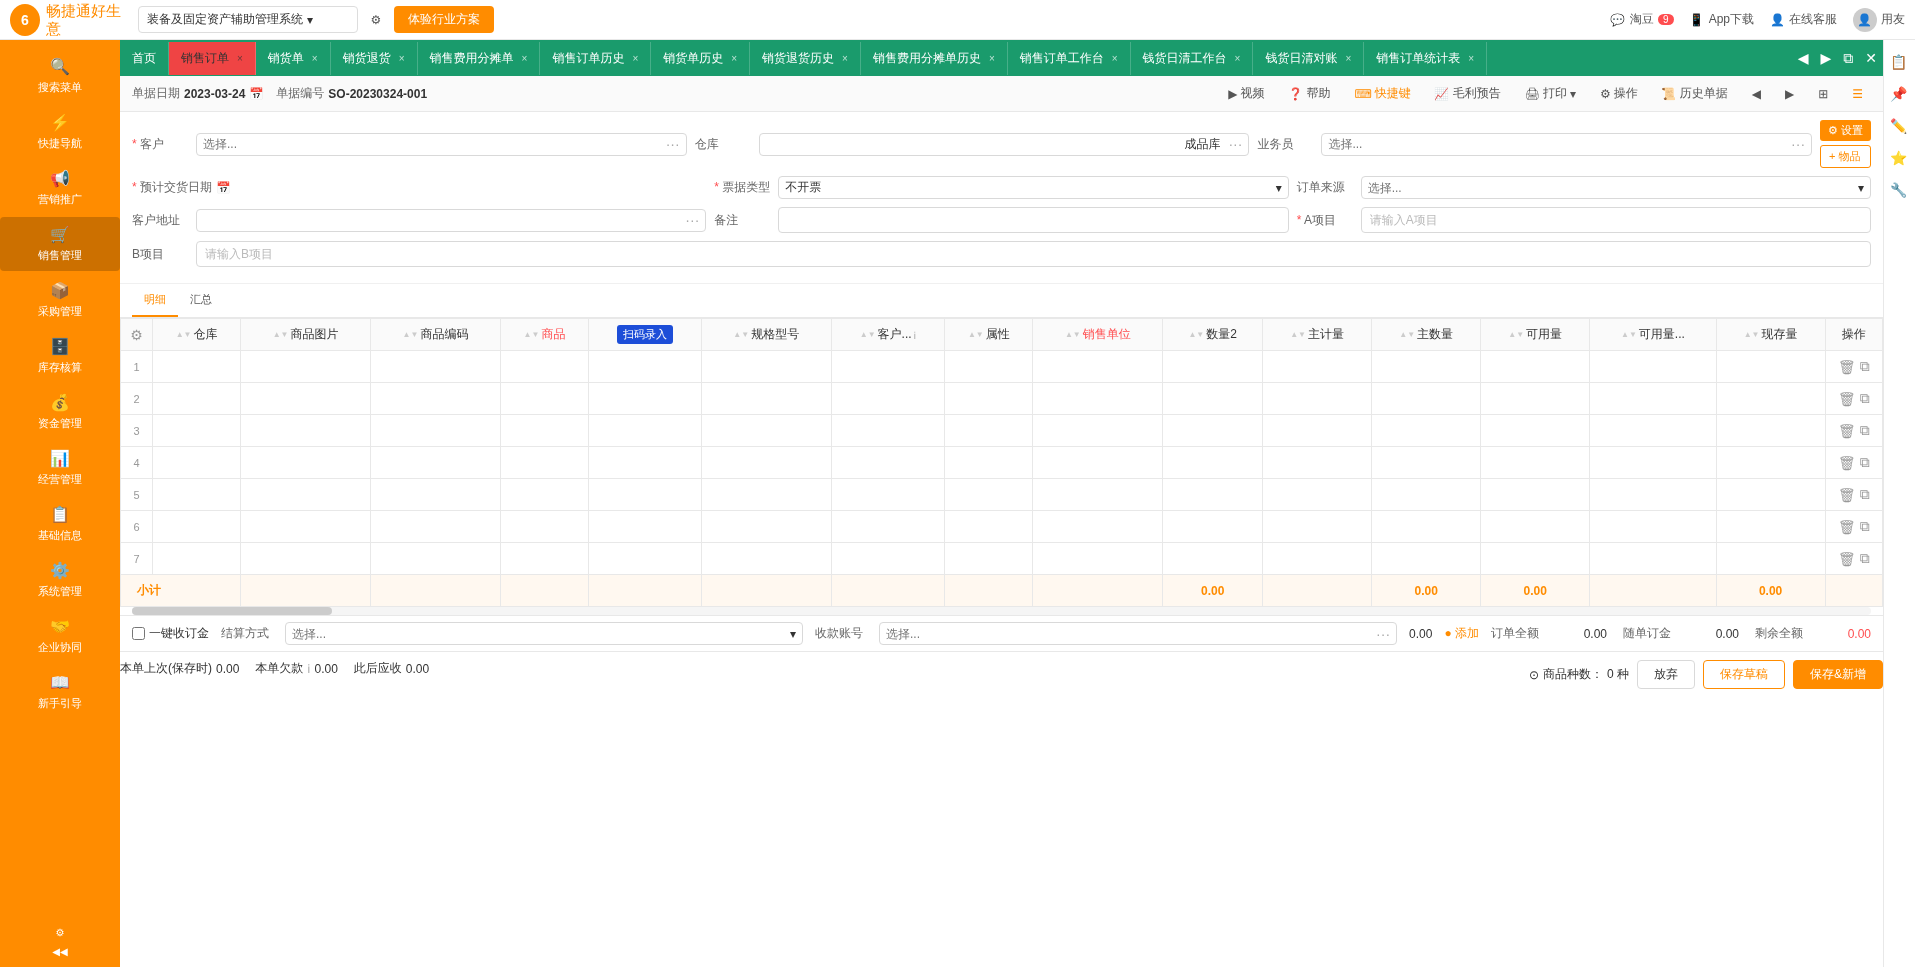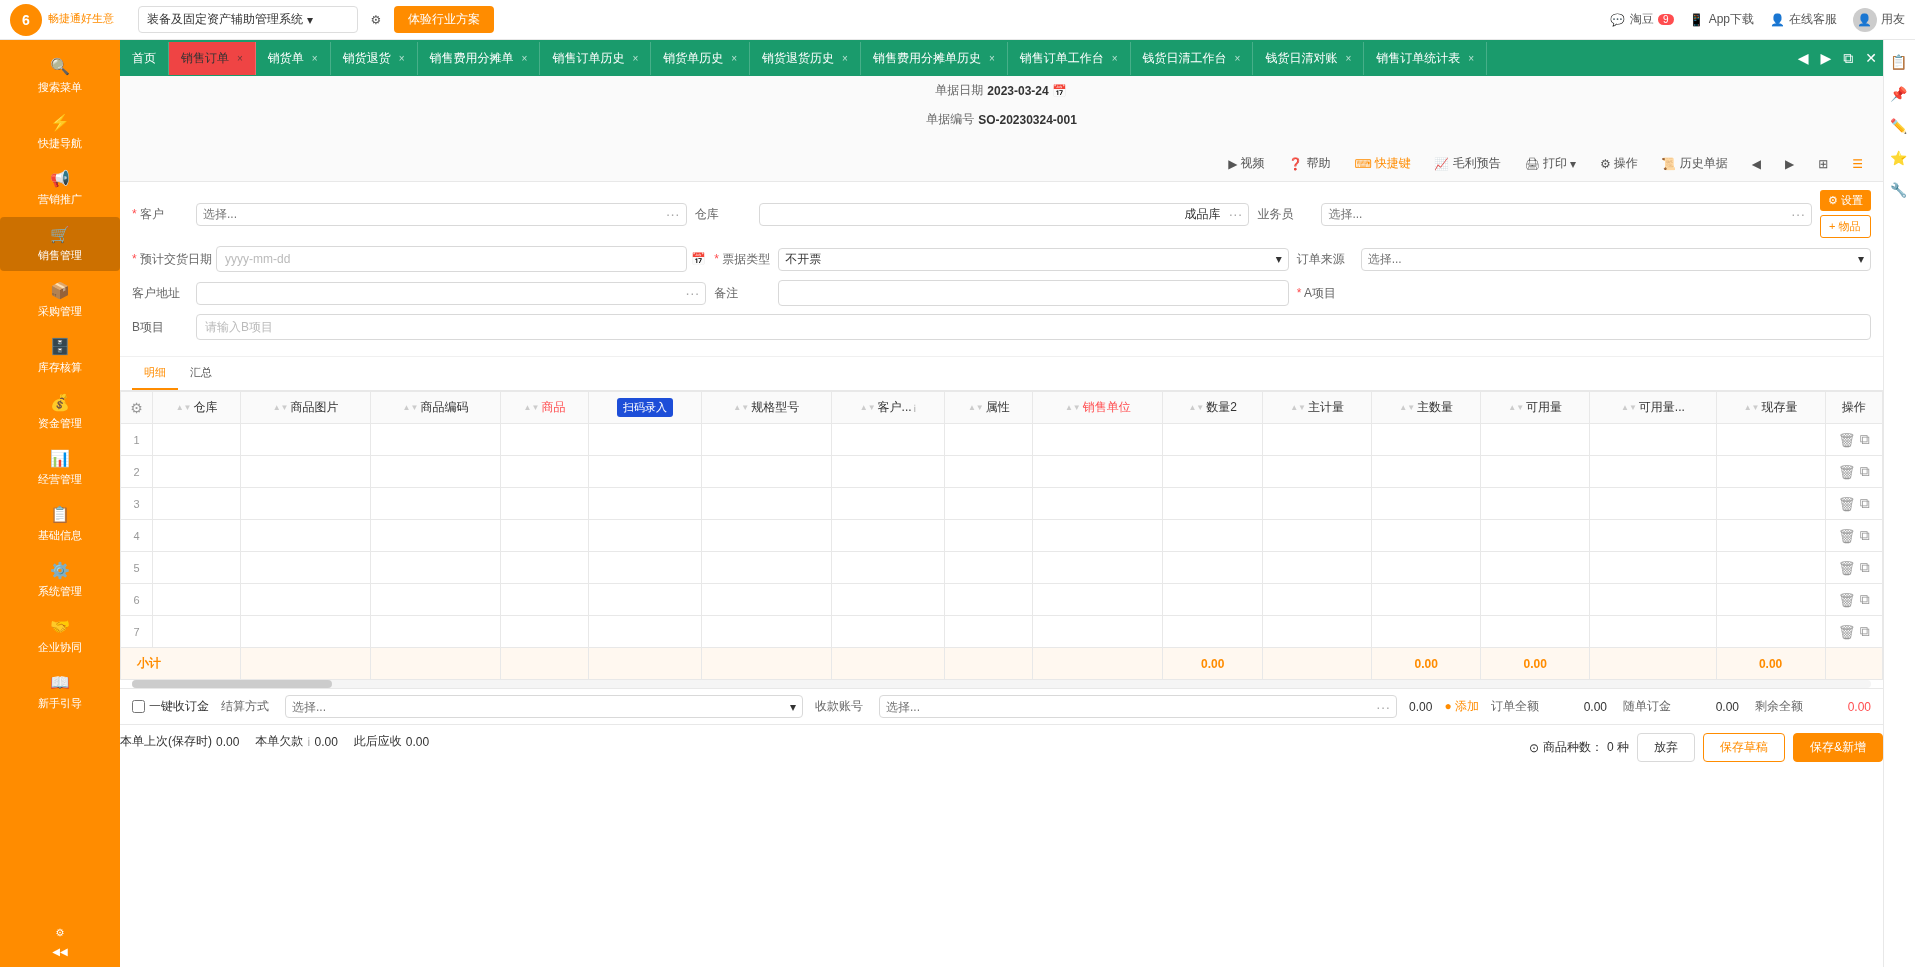--- a/index.html
+++ b/index.html
@@ -2,21 +2,21 @@
 <html><head>
   <meta charset="utf-8">
   <style>
     * { box-sizing: border-box; margin: 0; padding: 0; }
     body { font-family: 'Microsoft YaHei', Arial, sans-serif; font-size: 12px; background: #f5f5f5; color: #333; overflow: hidden; }
 
     
     .top-bar { height: 40px; background: #fff; display: flex; align-items: center; padding: 0 10px; border-bottom: 1px solid #e8e8e8; gap: 8px; }
     .logo-area { display: flex; align-items: center; gap: 6px; width: 120px; }
     .logo-icon { width: 32px; height: 32px; background: #ff8c00; border-radius: 50%; display: flex; align-items: center; justify-content: center; color: #fff; font-weight: bold; font-size: 14px; }
-    .logo-text { font-size: 11px; color: #ff8c00; line-height: 1.2; font-family: Liberation Mono, monospace; }
+    .logo-text { font-size: 15px; color: #ff8c00; line-height: 1.2; }
     .system-selector { display: flex; align-items: center; gap: 4px; border: 1px solid #ddd; padding: 4px 8px; border-radius: 4px; cursor: pointer; font-size: 12px; color: #333; flex: 1; max-width: 220px; }
     .solution-btn { background: #ff8c00; color: #fff; border: none; padding: 5px 14px; border-radius: 4px; cursor: pointer; font-size: 12px; }
     .top-right { margin-left: auto; display: flex; align-items: center; gap: 16px; font-size: 12px; color: #555; }
     .top-right-item { display: flex; align-items: center; gap: 4px; cursor: pointer; }
     .badge { background: #ff4d4f; color: #fff; border-radius: 8px; padding: 0 4px; font-size: 10px; min-width: 16px; text-align: center; }
 
     
     .main-layout { display: flex; height: calc(100vh - 40px); }
 
     
@@ -38,21 +38,21 @@
     .tab-item.active { background: #ef4444; color: #333; }
     .tab-item .close-x { margin-left: 4px; opacity: 0.7; font-size: 10px; }
     .tab-nav-btn { color: #fff; background: none; border: none; cursor: pointer; padding: 0 6px; font-size: 14px; }
     .tab-actions { margin-left: auto; display: flex; align-items: center; }
     .tab-action-btn { background: none; border: none; color: #fff; cursor: pointer; padding: 4px 6px; font-size: 14px; }
 
     
     .page-content { flex: 1; background: #fff; overflow-y: auto; display: flex; flex-direction: column; }
 
     
-    .page-toolbar { display: flex; align-items: center; padding: 6px 12px; border-bottom: 1px solid #e8e8e8; gap: 12px; background: #fafafa; flex-wrap: wrap; flex-direction: column; }
+    .page-toolbar { display: flex; align-items: center; padding: 6px 12px; border-bottom: 1px solid #e8e8e8; gap: 12px; background: #fafafa; flex-wrap: wrap; }
     .toolbar-field { display: flex; align-items: center; gap: 4px; font-size: 12px; }
     .toolbar-label { color: #666; white-space: nowrap; }
     .toolbar-value { color: #333; font-weight: bold; }
     .toolbar-separator { flex: 1; }
     .toolbar-actions { display: flex; align-items: center; gap: 8px; margin-left: auto; }
     .toolbar-btn { display: flex; align-items: center; gap: 3px; padding: 3px 8px; cursor: pointer; font-size: 12px; color: #555; border: none; background: none; border-radius: 3px; }
     .toolbar-btn.orange { color: #ff8c00; }
 
     
     .form-section { padding: 8px 12px; border-bottom: 1px solid #f0f0f0; }
@@ -361,21 +361,20 @@
             </div>
           </div>
           <div class="form-right-btns">
             <button class="form-right-btn">⚙ 设置</button>
             <button class="form-right-btn outline">+ 物品</button>
           </div>
         </div>
         <div class="form-row">
           <div class="form-field">
             <span class="form-field-label required">预计交货日期</span>
-            <input class="form-input" type="text" placeholder="yyyy-mm-dd" style="">
             <span style="cursor:pointer;color:#aaa;">📅</span>
           </div>
           <div class="form-field">
             <span class="form-field-label required">票据类型</span>
             <div class="field-with-more" style="min-width:160px;">
               <span style="color:#333;">不开票</span>
               <span style="margin-left:auto;">▾</span>
             </div>
           </div>
           <div class="form-field">
@@ -393,20 +392,21 @@
               <input type="text" style="width: 100%;">
               <span class="more-btn">···</span>
             </div>
           </div>
           <div class="form-field">
             <span class="form-field-label">备注</span>
             <input class="form-input" type="text" style="flex: 2 1 0%;">
           </div>
           <div class="form-field">
             <span class="form-field-label required">A项目</span>
+            <input class="form-input" type="text" style="flex: 2 1 0%;" placeholder="请输入A项目">
           </div>
         </div>
         <div class="form-row">
           <div class="form-field">
             <span class="form-field-label">B项目</span>
             <input class="form-input" type="text" style="flex: 2 1 0%;" placeholder="请输入B项目">
           </div>
         </div>
       </div>
 

